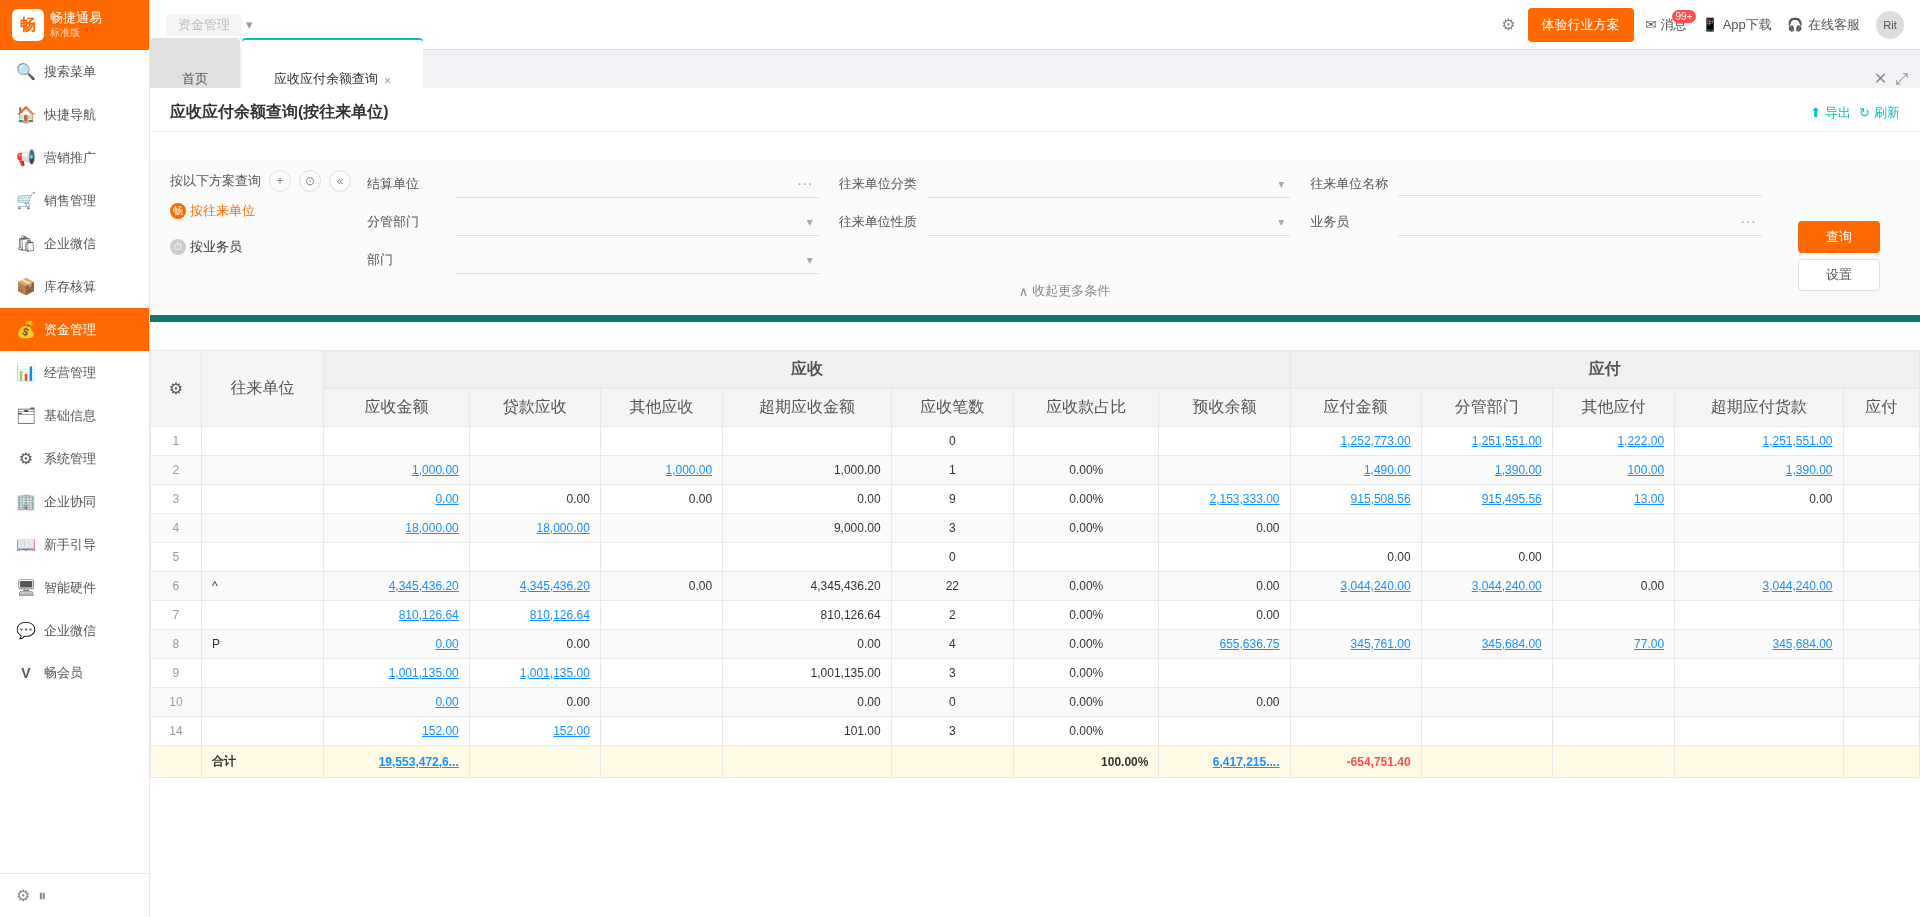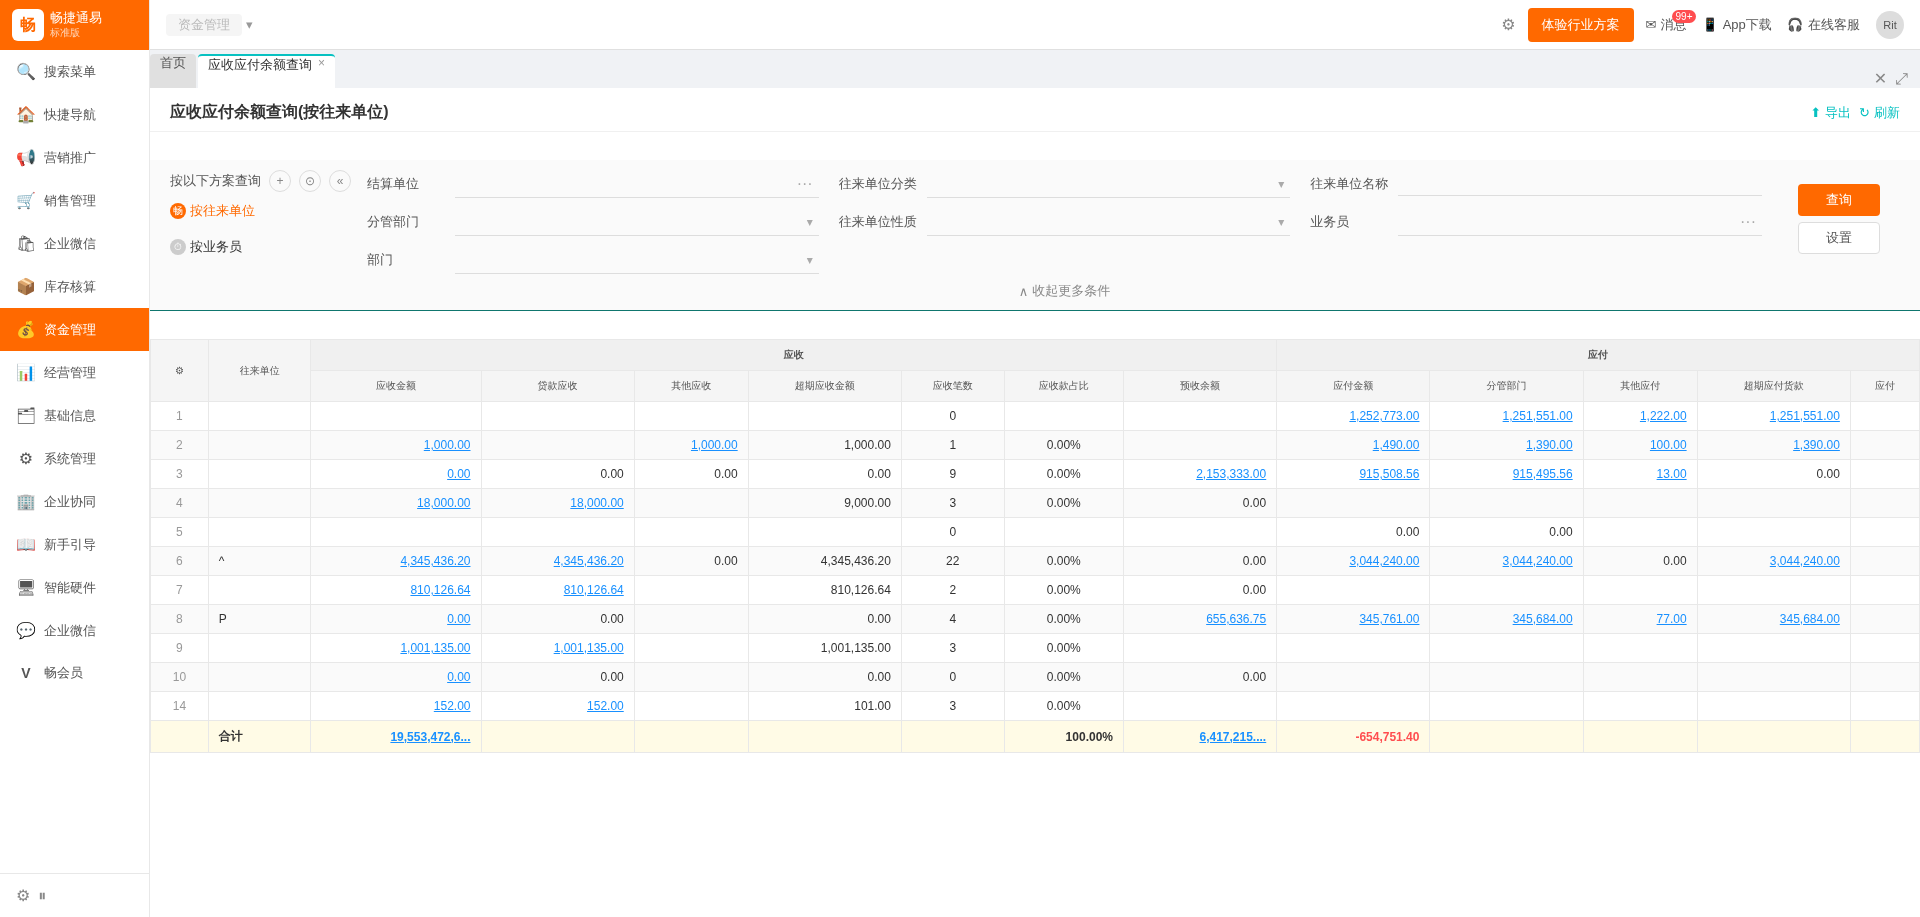--- a/index.html
+++ b/index.html
@@ -27,36 +27,36 @@
     .topbar-caret { color: #999; }
     .topbar-gear { font-size: 16px; color: #888; cursor: pointer; }
     .topbar-promo { background: #ff6900; color: #fff; border: none; border-radius: 4px; padding: 8px 14px; cursor: pointer; font-size: 13px; }
     .topbar-right { display: flex; align-items: center; gap: 16px; margin-left: auto; }
     .topbar-badge { position: relative; display: flex; align-items: center; gap: 4px; cursor: pointer; color: #555; font-size: 13px; }
     .badge-dot { background: #ff4d4f; color: #fff; border-radius: 10px; font-size: 10px; padding: 1px 4px; position: absolute; top: -6px; right: -10px; }
     .avatar-placeholder { width: 28px; height: 28px; border-radius: 50%; background: #ddd; display: flex; align-items: center; justify-content: center; font-size: 11px; color: #fff; overflow: hidden; }
 
     
     .tabbar { height: 38px; background: #f0f2f5; display: flex; align-items: flex-end; padding: 0 0 0 0; flex-shrink: 0; }
-    .tab { height: 34px; display: flex; align-items: flex-start; gap: 6px; padding: 0 10px; cursor: pointer; font-size: 13px; border-radius: 4px 4px 0 0; background: #e0e0e0; color: #666; margin-right: 2px; }
+    .tab { height: 50px; display: flex; align-items: flex-end; gap: 6px; padding: 0 32px; cursor: pointer; font-size: 13px; border-radius: 4px 4px 0 0; background: #e0e0e0; color: #666; margin-right: 2px; }
     .tab.active { background: #fff; color: #333; border-top: 2px solid #07c1c1; }
     .tab-close { font-size: 12px; color: #999; cursor: pointer; }
     .tab-home { color: #555; }
     .tab-actions { margin-left: auto; display: flex; align-items: center; gap: 8px; padding: 0 12px; }
     .tab-action-btn { font-size: 16px; color: #888; cursor: pointer; }
 
     
     .page-content { flex: 1; background: #fff; overflow: hidden; display: flex; flex-direction: column; gap: 28px; }
     .page-header { padding: 14px 20px 8px; display: flex; align-items: center; justify-content: space-between; border-bottom: 1px solid #f0f0f0; }
     .page-title { font-size: 16px; font-weight: bold; color: #333; }
     .page-actions { display: flex; gap: 8px; }
     .page-action-btn { display: flex; align-items: center; gap: 4px; font-size: 13px; color: #07c1c1; cursor: pointer; background: none; border: none; }
 
     
-    .filter-section { padding: 10px 20px; background: #fafafa; border-bottom: 1px solid #0f766e; }
+    .filter-section { padding: 10px 20px; background: #fafafa; border-bottom: 7px solid #0f766e; }
     .filter-top { display: flex; align-items: center; gap: 8px; margin-bottom: 10px; }
     .filter-label { font-size: 13px; color: #555; }
     .filter-btn { width: 22px; height: 22px; border-radius: 50%; border: 1px solid #ddd; display: flex; align-items: center; justify-content: center; cursor: pointer; font-size: 12px; color: #888; }
     .filter-schemes { display: flex; gap: 12px; margin-left: 8px; }
     .filter-scheme { display: flex; align-items: center; gap: 4px; cursor: pointer; font-size: 13px; }
     .filter-scheme.active { color: #ff6900; }
     .filter-scheme-icon { width: 16px; height: 16px; border-radius: 50%; background: #ff6900; display: flex; align-items: center; justify-content: center; color: #fff; font-size: 10px; }
     .filter-scheme-icon.gray { background: #ccc; }
     .filter-rows { display: grid; grid-template-columns: repeat(3, 1fr); gap: 10px 20px; }
     .filter-row { display: flex; align-items: center; gap: 8px; }
@@ -66,33 +66,33 @@
     .filter-input-with-icon input { border: none; outline: none; flex: 1; font-size: 13px; background: transparent; }
     .filter-dots { color: #aaa; font-size: 16px; cursor: pointer; }
     .filter-caret { color: #aaa; font-size: 12px; cursor: pointer; }
     .filter-collapse { display: flex; justify-content: center; margin-top: 8px; }
     .filter-collapse-btn { display: flex; align-items: center; gap: 4px; cursor: pointer; color: #888; font-size: 13px; }
 
     
     .table-container { flex: 1; overflow: auto; padding: 0 0 0 0; }
     table { width: 100%; border-collapse: collapse; font-size: 12px; }
     table thead tr { background: #f5f5f5; }
-    table th { padding: 8px 10px; text-align: center; border: 1px solid #e8e8e8; font-weight: normal; color: #555; white-space: nowrap; font-size: 10px; position: sticky; top: 0; background: #f5f5f5; z-index: 2; }
+    table th { padding: 8px 10px; text-align: center; border: 1px solid #e8e8e8; font-weight: normal; color: #555; white-space: nowrap; font-size: 16px; position: sticky; top: 0; background: #f5f5f5; z-index: 2; }
     table th.group-header { background: #f0f0f0; font-weight: bold; }
     table td { padding: 7px 10px; border: 1px solid #e8e8e8; text-align: right; white-space: nowrap; color: #333; font-size: 12px; }
     table td.left { text-align: left; }
     table td.center { text-align: center; }
     table td a { color: #1890ff; text-decoration: underline; cursor: pointer; }
     table tr:nth-child(even) { background: #fafafa; }
     .row-num { color: #999; text-align: center; }
     .summary-row { background: #fffbe6 !important; font-weight: bold; }
     .summary-row td { background: #fffbe6; }
 
     
-    .query-btn { background: #ff6900; color: #fff; border: none; border-radius: 4px; padding: 7px 28px; cursor: pointer; font-size: 13px; }
+    .query-btn { background: #ff6900; color: #fff; border: none; border-radius: 4px; padding: 7px 28px; cursor: pointer; font-size: 13px; margin-top: 37px; }
     .settings-btn { background: #fff; color: #555; border: 1px solid #ddd; border-radius: 4px; padding: 6px 16px; cursor: pointer; font-size: 13px; }
     .query-settings-col { display: flex; flex-direction: column; gap: 6px; padding: 14px 20px; justify-content: flex-start; }
   </style>
 </head>
 <body>
 
 <div class="sidebar">
   <div class="sidebar-logo">
     <div class="sidebar-logo-icon">畅</div>
     <div>

